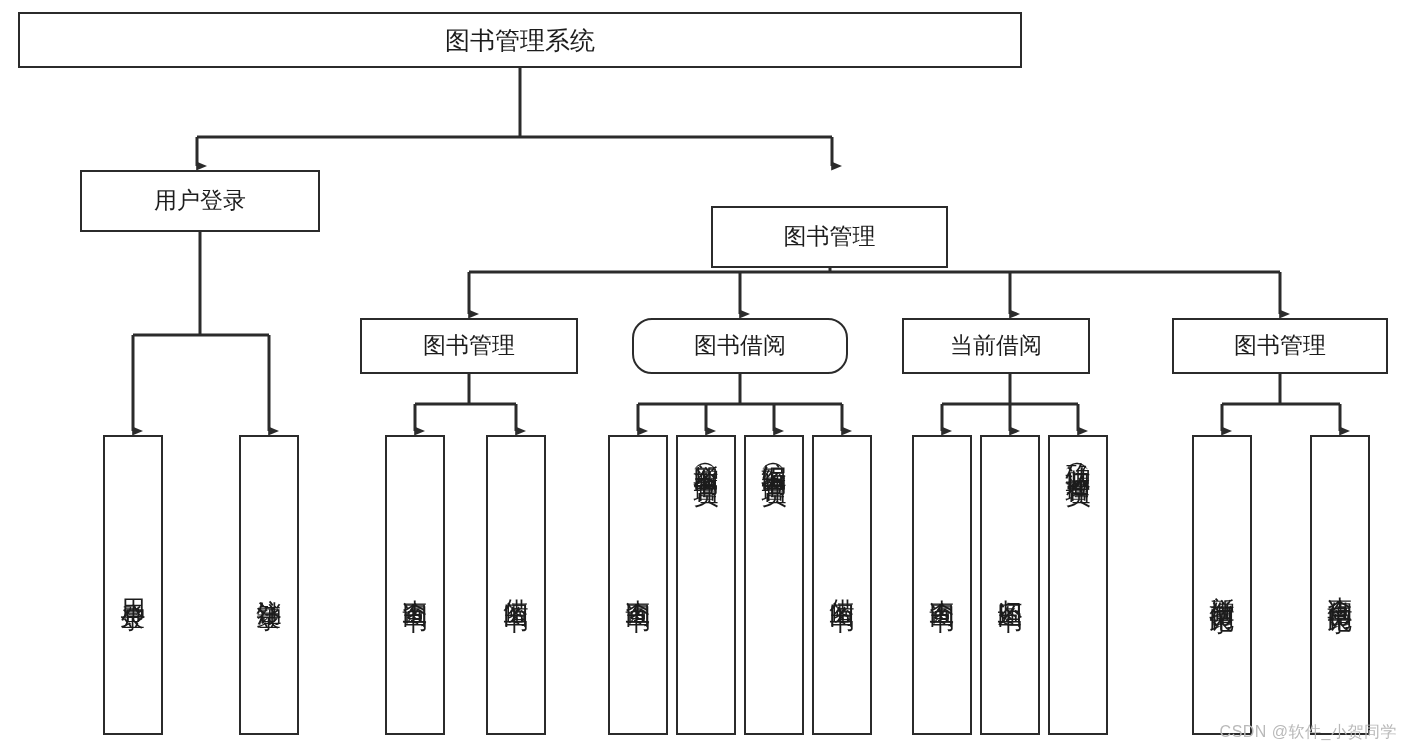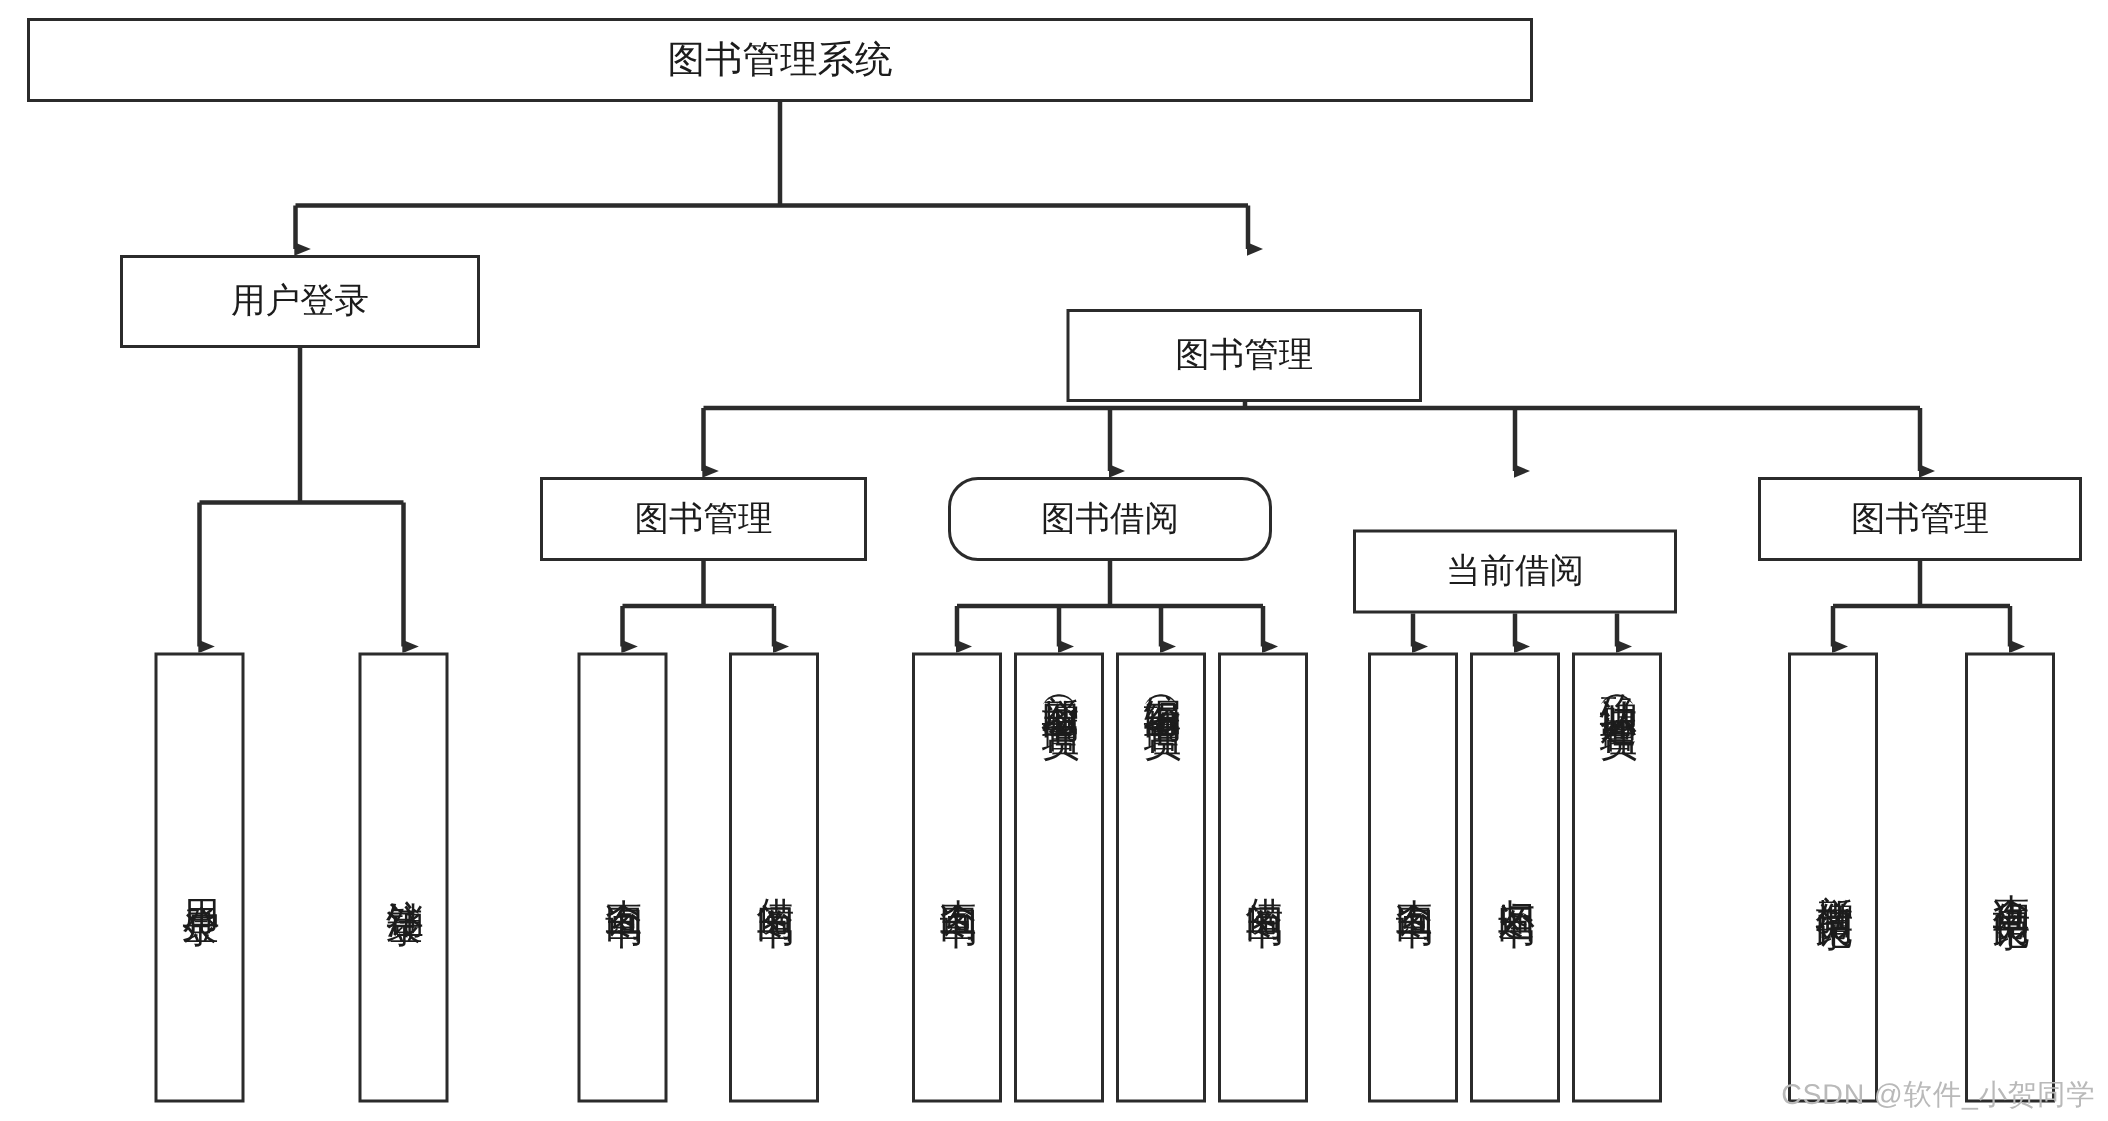--- a/index.html
+++ b/index.html
@@ -69,21 +69,21 @@
     max-height: 100%;
   }
   .node.leaf.leaf-short {
     align-items: center;
     padding-top: 0;
   }
   .watermark {
     position: absolute;
     right: 8px;
     bottom: 4px;
-    font-size: 19px;
+    font-size: 16px;
     color: #b9b9b9;
     letter-spacing: 0.5px;
     z-index: 5;
     white-space: nowrap;
     font-family: "Liberation Sans", "DejaVu Sans", sans-serif;
   }
 </style>
 </head>
 <body>
 
@@ -175,21 +175,21 @@
   <div class="node branch" style="left:711px; top:170px; width:237px; height:62px;margin-top:36px;">
     <span class="node-label">图书管理</span>
   </div>
 
   <div class="node branch" style="left:360px; top:318px; width:218px; height:56px;">
     <span class="node-label">图书管理</span>
   </div>
   <div class="node branch" style="left:632px; top:318px; width:216px; height:56px;border-radius:20px;">
     <span class="node-label">图书借阅</span>
   </div>
-  <div class="node branch" style="left:902px; top:318px; width:216px; height:56px;margin-top:35px;">
+  <div class="node branch" style="left:902px; top:318px; width:188px; height:56px;">
     <span class="node-label">当前借阅</span>
   </div>
   <div class="node branch" style="left:1172px; top:318px; width:216px; height:56px;">
     <span class="node-label">图书管理</span>
   </div>
 
   <div class="node leaf leaf-short" style="left:103px; top:435px; width:60px; height:300px;">
     <span class="node-label">用户登录</span>
   </div>
   <div class="node leaf leaf-short" style="left:239px; top:435px; width:60px; height:300px;">

